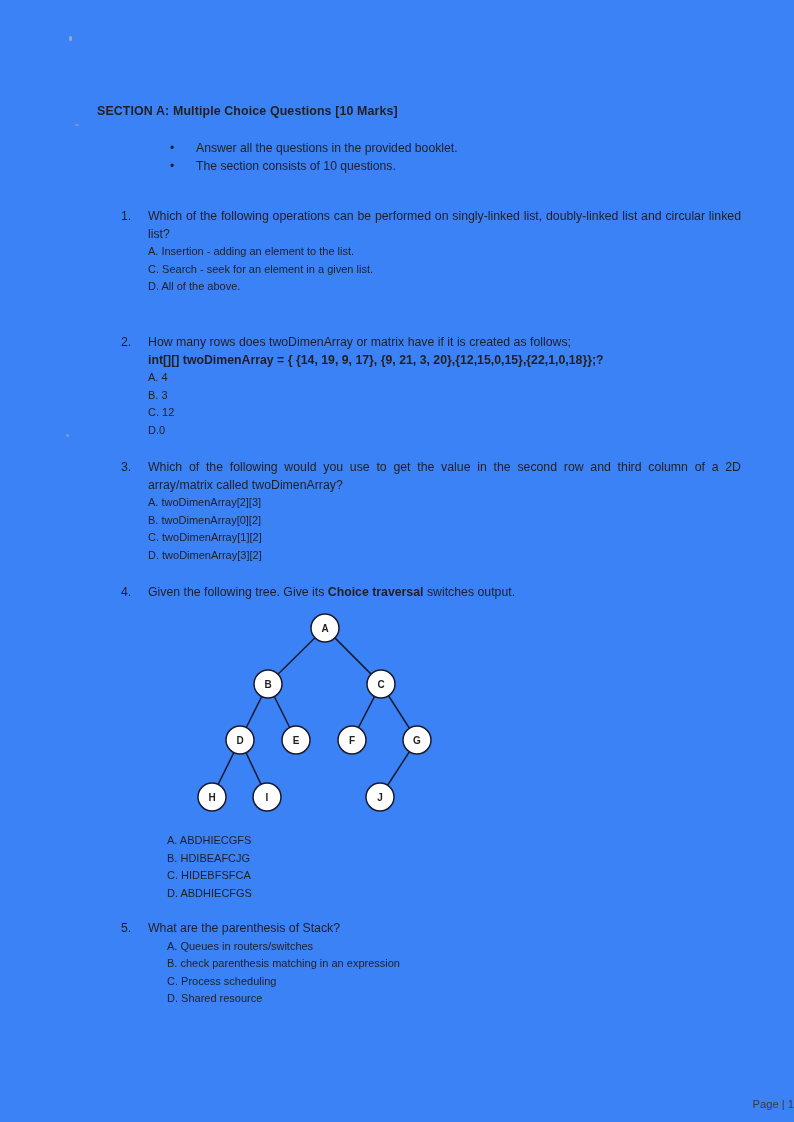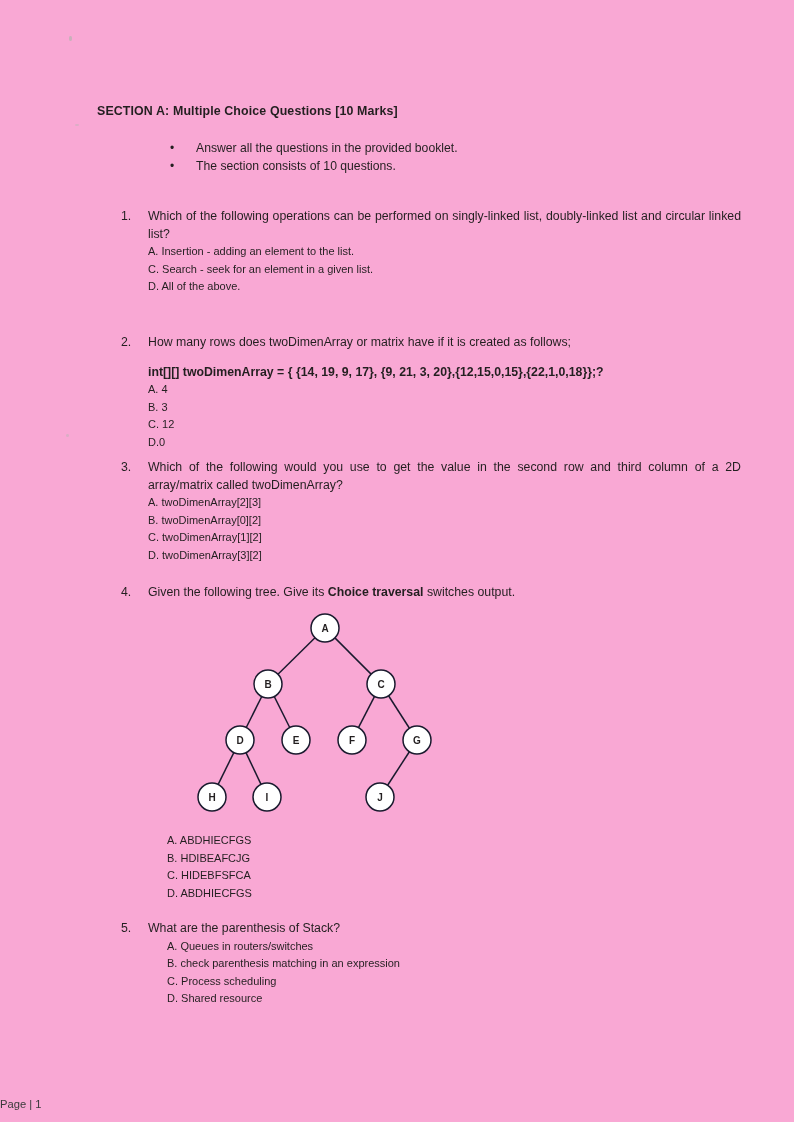--- a/index.html
+++ b/index.html
@@ -12,21 +12,21 @@
     height: 1122px;
     position: relative;
     font-family: "Liberation Sans", sans-serif;
     color: #231f20;
     overflow: hidden;
   }
 
   .page {
     position: absolute;
     inset: 0;
-    background: #f9a8d4;
+    background: #3b82f6;
   }
 
   
   .speck {
     position: absolute;
     background: #b9b3b3;
     border-radius: 40%;
     opacity: .75;
   }
   .speck.s1 { left: 69px;  top: 36px;  width: 3px;  height: 5px; }
@@ -84,21 +84,20 @@
   }
   .q-text.nojustify { text-align: left; }
   .q-text b { font-weight: bold; }
 
   .code-line {
     margin-left: 27px;
     font-size: 12.3px;
     line-height: 17.6px;
     font-weight: bold;
     white-space: nowrap;
-    margin-top: 12px;
   }
 
   .options {
     margin-left: 27px;
     font-size: 11px;
     line-height: 17.6px;
   }
   .options.indent-extra { margin-left: 46px; }
   .opt { white-space: nowrap; }
 
@@ -110,21 +109,21 @@
     width: 270px;
     height: 215px;
   }
   .tree-wrap svg { display: block; }
 
   .footer {
     position: absolute;
     left: 0;
     right: 0;
     top: 1098px;
-    text-align: left;
+    text-align: right;
     font-size: 11.2px;
     color: #3a3a3a;
   }
 </style>
 </head>
 <body>
 
 <div class="page">
 
   <span class="speck s1"></span>
@@ -239,21 +238,21 @@
         </g>
         <g>
           <circle cx="200" cy="191" r="14" fill="#ffffff" stroke="#1a1a2e" stroke-width="1.5"></circle>
           <text x="200" y="194.6" text-anchor="middle" font-family="&quot;Liberation Sans&quot;, sans-serif" font-size="10" font-weight="bold" fill="#231f20">J</text>
         </g>
       </svg>
   </div>
 
   <div class="q-block" style="top:832px;">
     <div class="options indent-extra">
-      <div class="opt">A. ABDHIECFGS</div>
+      <div class="opt">A. ABDHIECGFS</div>
       <div class="opt">B. HDIBEAFCJG</div>
       <div class="opt">C. HIDEBFSFCA</div>
       <div class="opt">D. ABDHIECFGS</div>
     </div>
   </div>
 
   <div class="q-block" style="top:920px;">
     <div class="q-head">
       <span class="q-num">5.</span>
       <span class="q-text nojustify">What are the parenthesis of Stack?</span>

